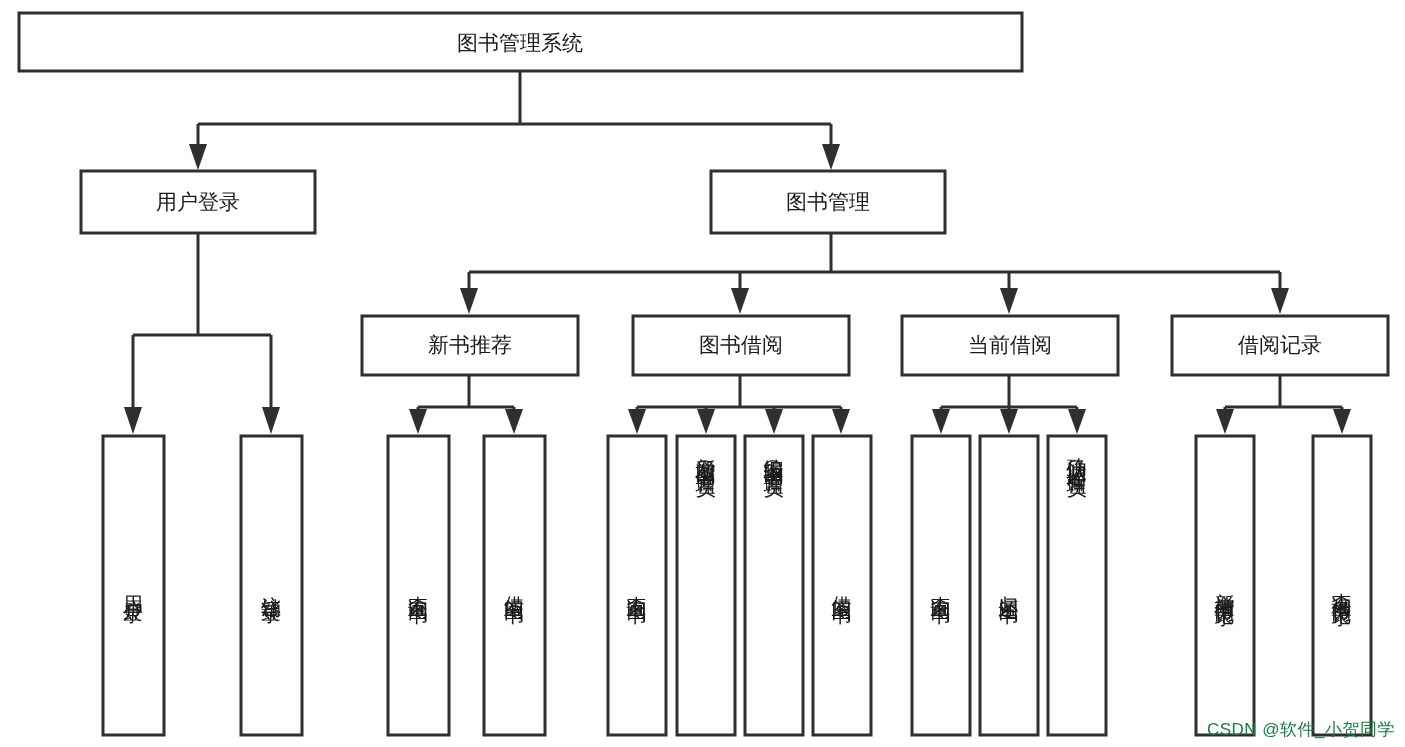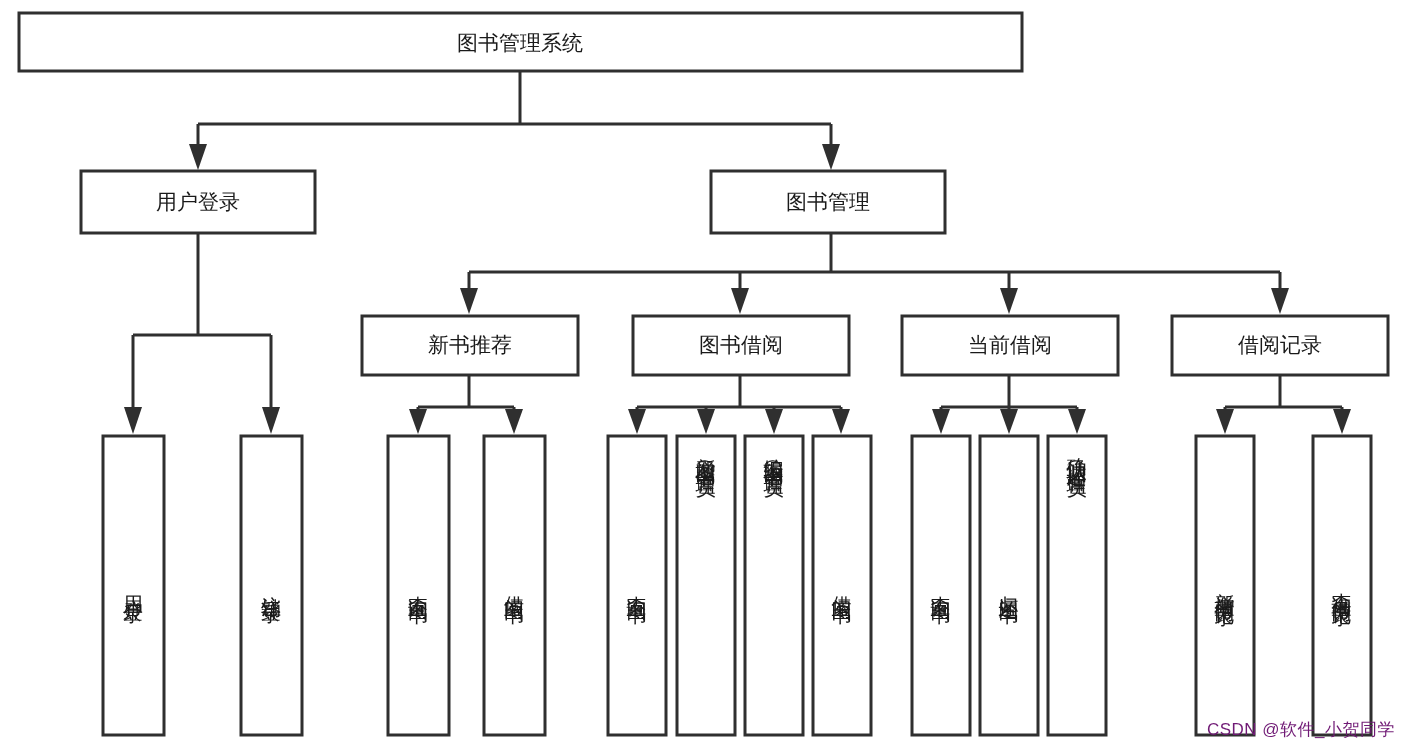--- a/index.html
+++ b/index.html
@@ -65,21 +65,21 @@
   .arrow-head {
     fill: #2f2f2f;
     stroke: none;
   }
   #watermark {
     position: absolute;
     right: 10px;
     bottom: 6px;
     font-family: "Liberation Sans", "DejaVu Sans", sans-serif;
     font-size: 17px;
-    color: #701a75;
+    color: #15803d;
     letter-spacing: 0.5px;
     white-space: nowrap;
   }
 </style>
 </head>
 <body>
 
 <div id="diagram-root">
 
   <svg class="tree" viewBox="0 0 1405 747">

